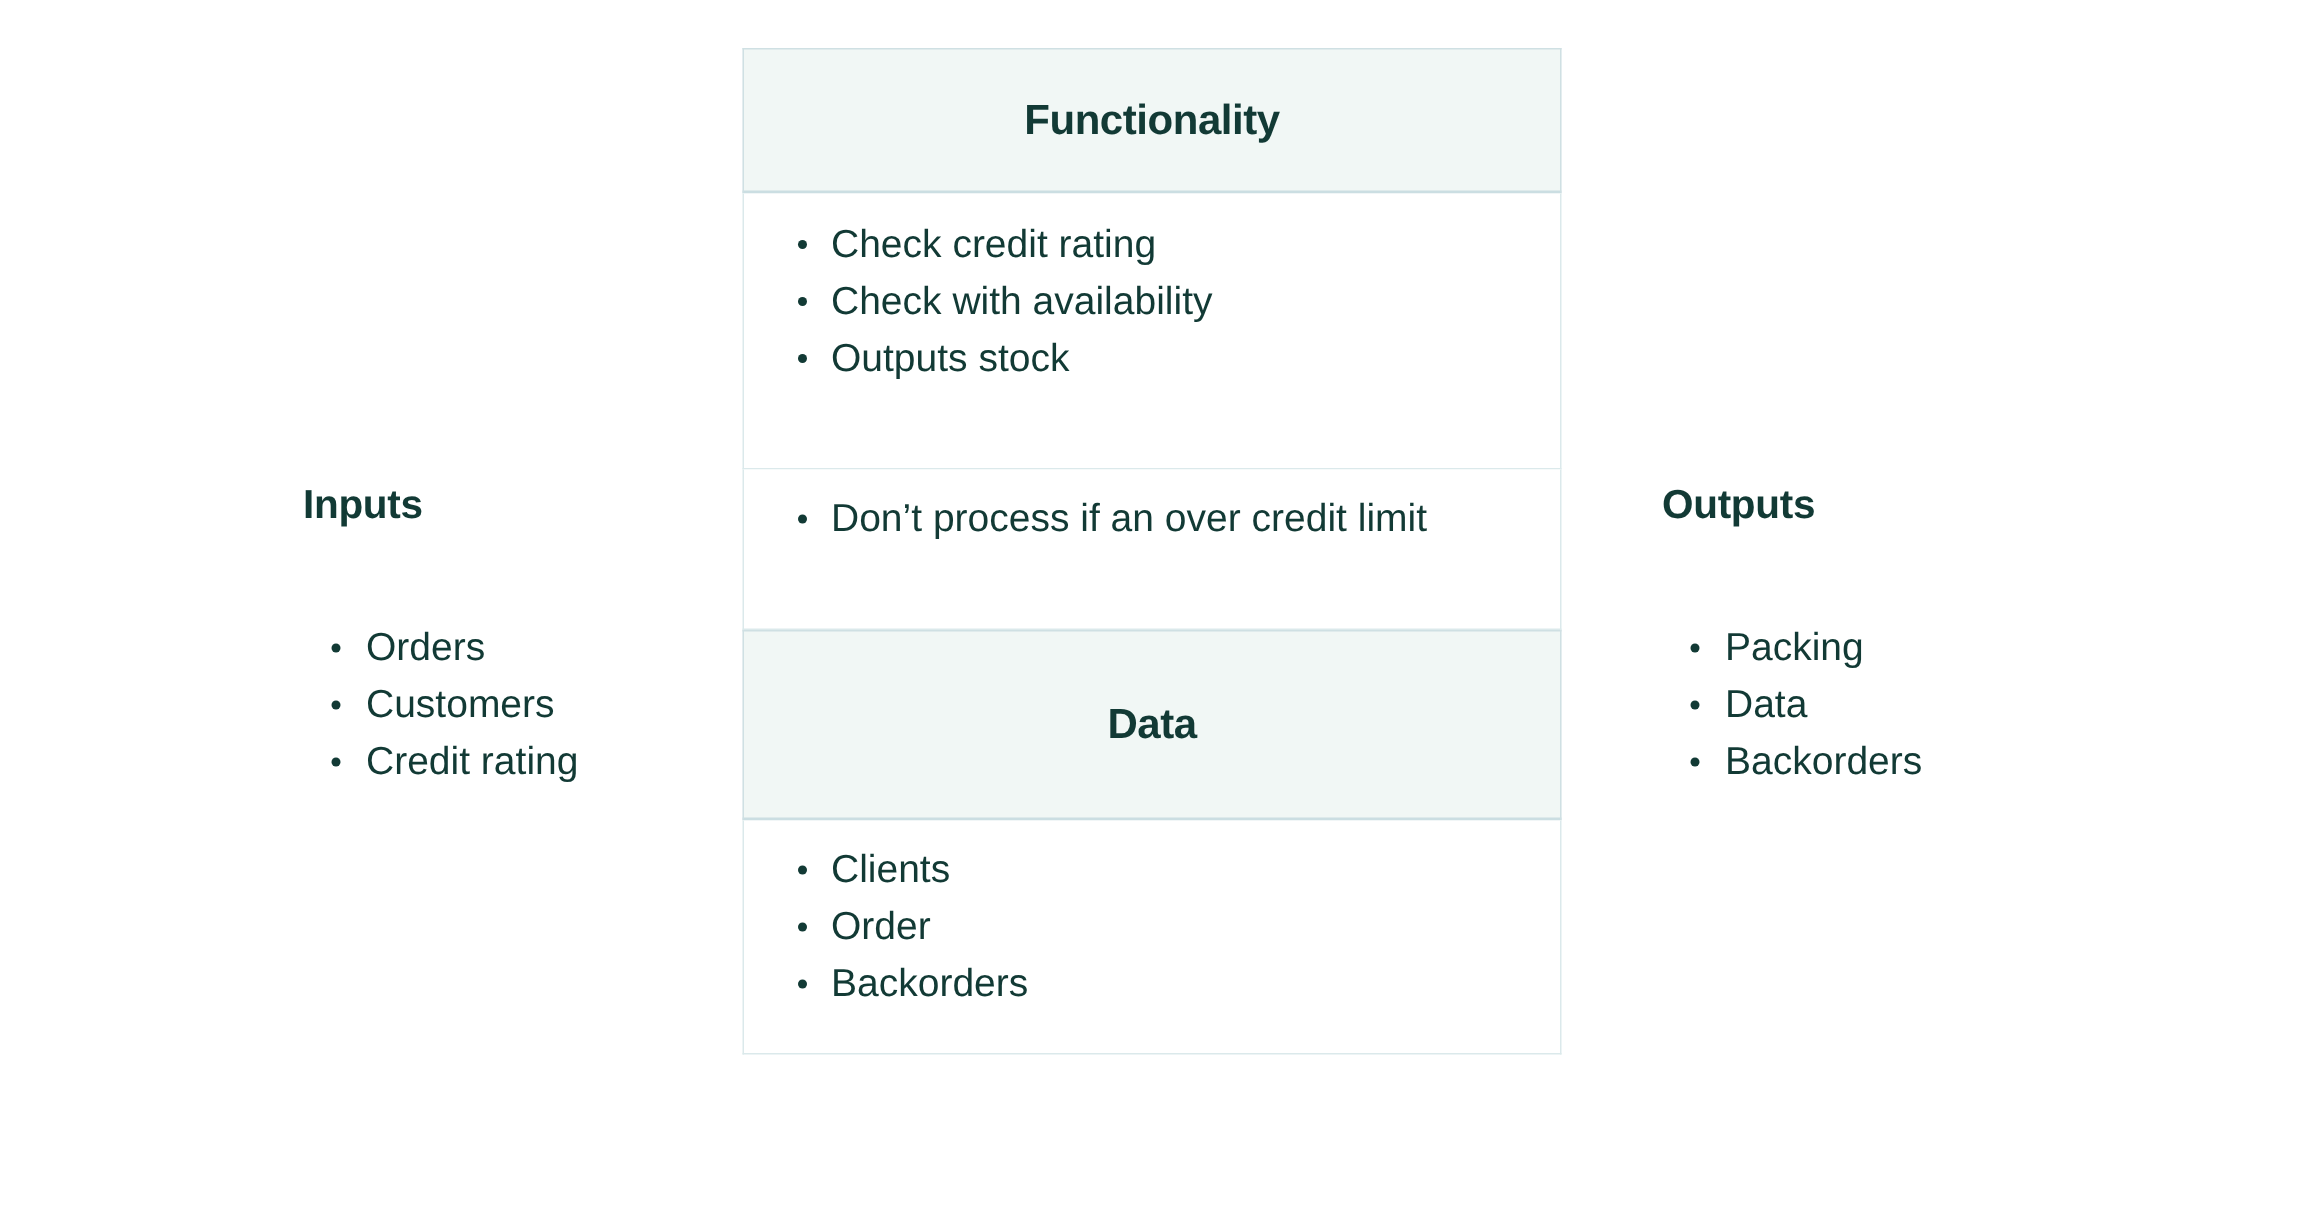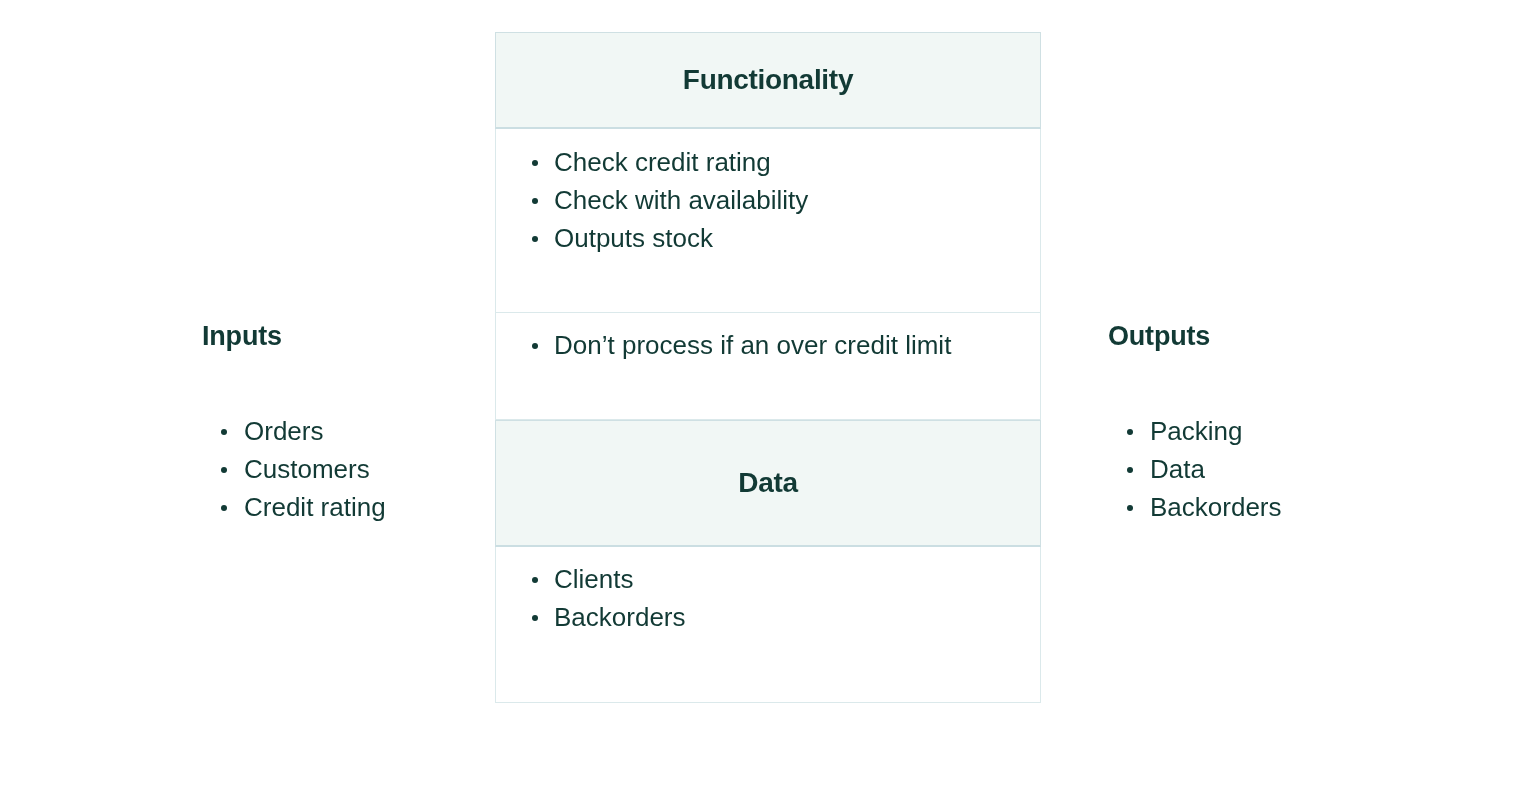--- a/index.html
+++ b/index.html
@@ -161,20 +161,21 @@
     </div>
   </section>
 
   <section id="sec-data">
     <div class="sec-header">
       <span class="sec-header-text">Data</span>
     </div>
     <div class="sec-body">
       <ul>
         <li>Clients</li>
+        <li>Order</li>
         <li>Backorders</li>
       </ul>
     </div>
   </section>
 
 </div>
 
 <div id="col-outputs" class="side-col">
   <div class="side-heading">Outputs</div>
   <ul class="side-list">

